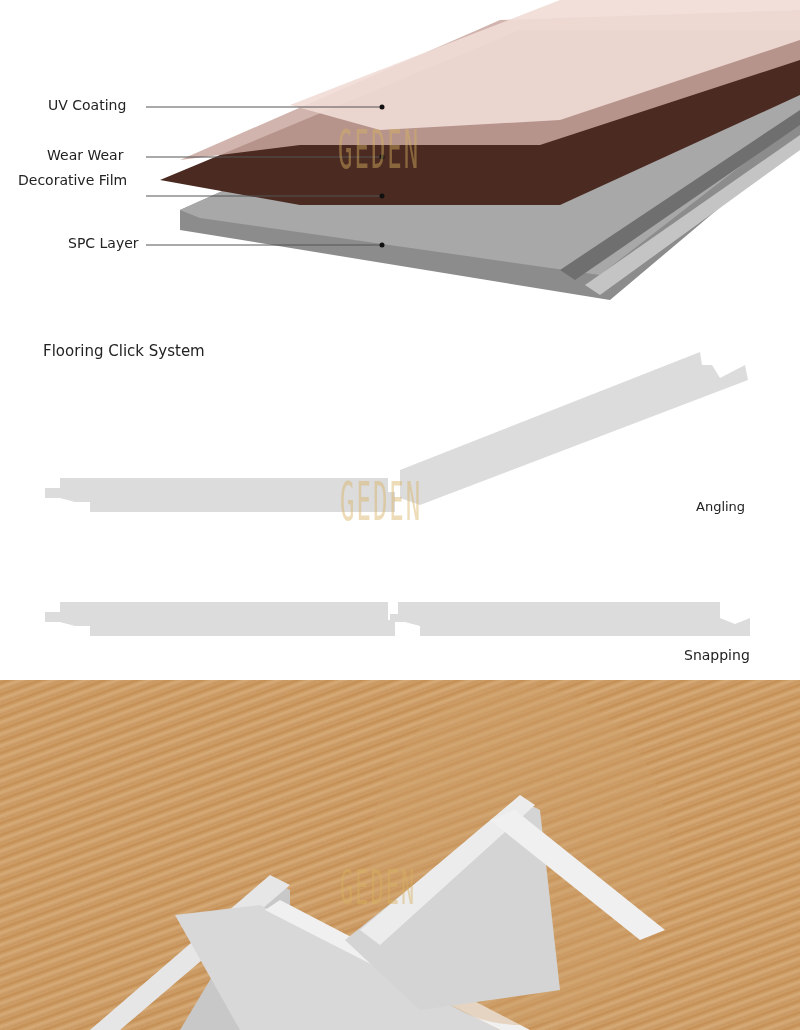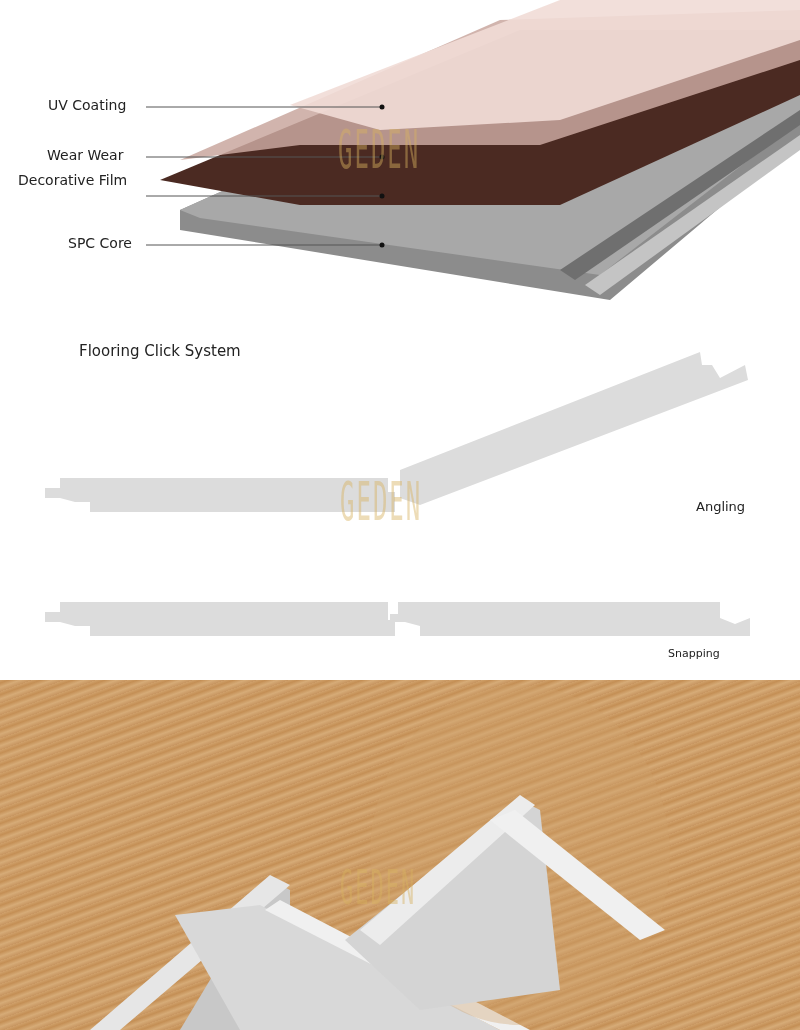--- a/index.html
+++ b/index.html
@@ -1,19 +1,19 @@
 <!DOCTYPE html>
 <html><head>
 <meta charset="utf-8">
 <style>
   html,body{margin:0;padding:0;background:#fff;}
   body{width:800px;height:1030px;position:relative;overflow:hidden;font-family:"DejaVu Sans","Liberation Sans",sans-serif;}
   .sec{position:absolute;left:0;width:800px;}
   .lbl{position:absolute;font-size:14px;color:#222;white-space:nowrap;}
-  .title{position:absolute;font-size:15px;color:#222;margin-left:36px;}
+  .title{position:absolute;font-size:15px;color:#222;}
   .wm{position:absolute;font-family:"DejaVu Sans Mono",monospace;color:rgba(214,178,96,0.45);letter-spacing:2px;transform:scaleY(2.2);transform-origin:left top;}
 </style>
 </head>
 <body>
 
 <div class="sec" style="top:0;height:320px;">
   <svg width="800" height="320" style="position:absolute;left:0;top:0">
 
     <polygon points="180,210 560,40 800,40 800,140 610,300 180,230" fill="#8c8c8c"></polygon>
     <polygon points="180,210 560,40 800,40 800,120 600,275 200,218" fill="#a8a8a8"></polygon>
@@ -31,37 +31,37 @@
     <line x1="146" y1="157" x2="382" y2="157" stroke="#555" stroke-width="1"></line>
       <circle cx="382" cy="157" r="2.5" fill="#111"></circle>
     <line x1="146" y1="196" x2="382" y2="196" stroke="#555" stroke-width="1"></line>
       <circle cx="382" cy="196" r="2.5" fill="#111"></circle>
     <line x1="146" y1="245" x2="382" y2="245" stroke="#555" stroke-width="1"></line>
       <circle cx="382" cy="245" r="2.5" fill="#111"></circle>
   </svg>
   <span class="lbl" style="left:48px;top:97px">UV Coating</span>
   <span class="lbl" style="left:47px;top:147px">Wear Wear</span>
   <span class="lbl" style="left:18px;top:172px">Decorative Film</span>
-  <span class="lbl" style="left:68px;top:235px">SPC Core</span>
+  <span class="lbl" style="left:68px;top:235px">SPC Layer</span>
   <span class="wm" style="left:338px;top:120px;font-size:24px"><span>GEDEN</span></span>
 </div>
 
 <div class="sec" style="top:320px;height:360px;">
   <span class="title" style="left:43px;top:22px">Flooring Click System</span>
   <svg width="800" height="360" style="position:absolute;left:0;top:0">
 
     <polygon points="60,158 388,158 388,172 395,172 395,192 90,192 90,182 75,182 60,178 45,178 45,168 60,168" fill="#dcdcdc"></polygon>
 
     <polygon points="400,150 700,32 702,45 712,45 720,58 745,45 748,60 420,185 400,178" fill="#dcdcdc"></polygon>
 
     <polygon points="60,282 388,282 388,300 395,300 395,316 90,316 90,306 75,306 60,302 45,302 45,292 60,292" fill="#dcdcdc"></polygon>
     <polygon points="398,282 720,282 720,298 735,304 750,298 750,316 420,316 420,306 405,302 390,302 390,294 398,294" fill="#dcdcdc"></polygon>
   </svg>
   <span class="lbl" style="left:696px;top:179px;font-size:13px">Angling</span>
-  <span class="lbl" style="left:668px;top:327px;font-size:11px">Snapping</span>
+  <span class="lbl" style="left:684px;top:327px;font-size:14px">Snapping</span>
   <span class="wm" style="left:340px;top:152px;font-size:24px"><span>GEDEN</span></span>
 </div>
 
 <div class="sec" style="top:680px;height:350px;background:repeating-linear-gradient(160deg,#cfa06a 0px,#c48f55 3px,#d6ab77 7px,#c79560 11px);overflow:hidden;">
   <svg width="800" height="350" style="position:absolute;left:0;top:0">
     <polygon points="180,350 270,200 290,210 290,350" fill="#c8c8c8"></polygon>
     <polygon points="90,350 270,195 290,205 120,350" fill="#e6e6e6"></polygon>
     <polygon points="175,235 260,225 500,350 240,350" fill="#d8d8d8"></polygon>
     <polygon points="265,230 280,220 530,350 500,350" fill="#f0f0f0"></polygon>
     <ellipse cx="520" cy="175" rx="150" ry="170" fill="#cfa06a" opacity="0.35"></ellipse>

